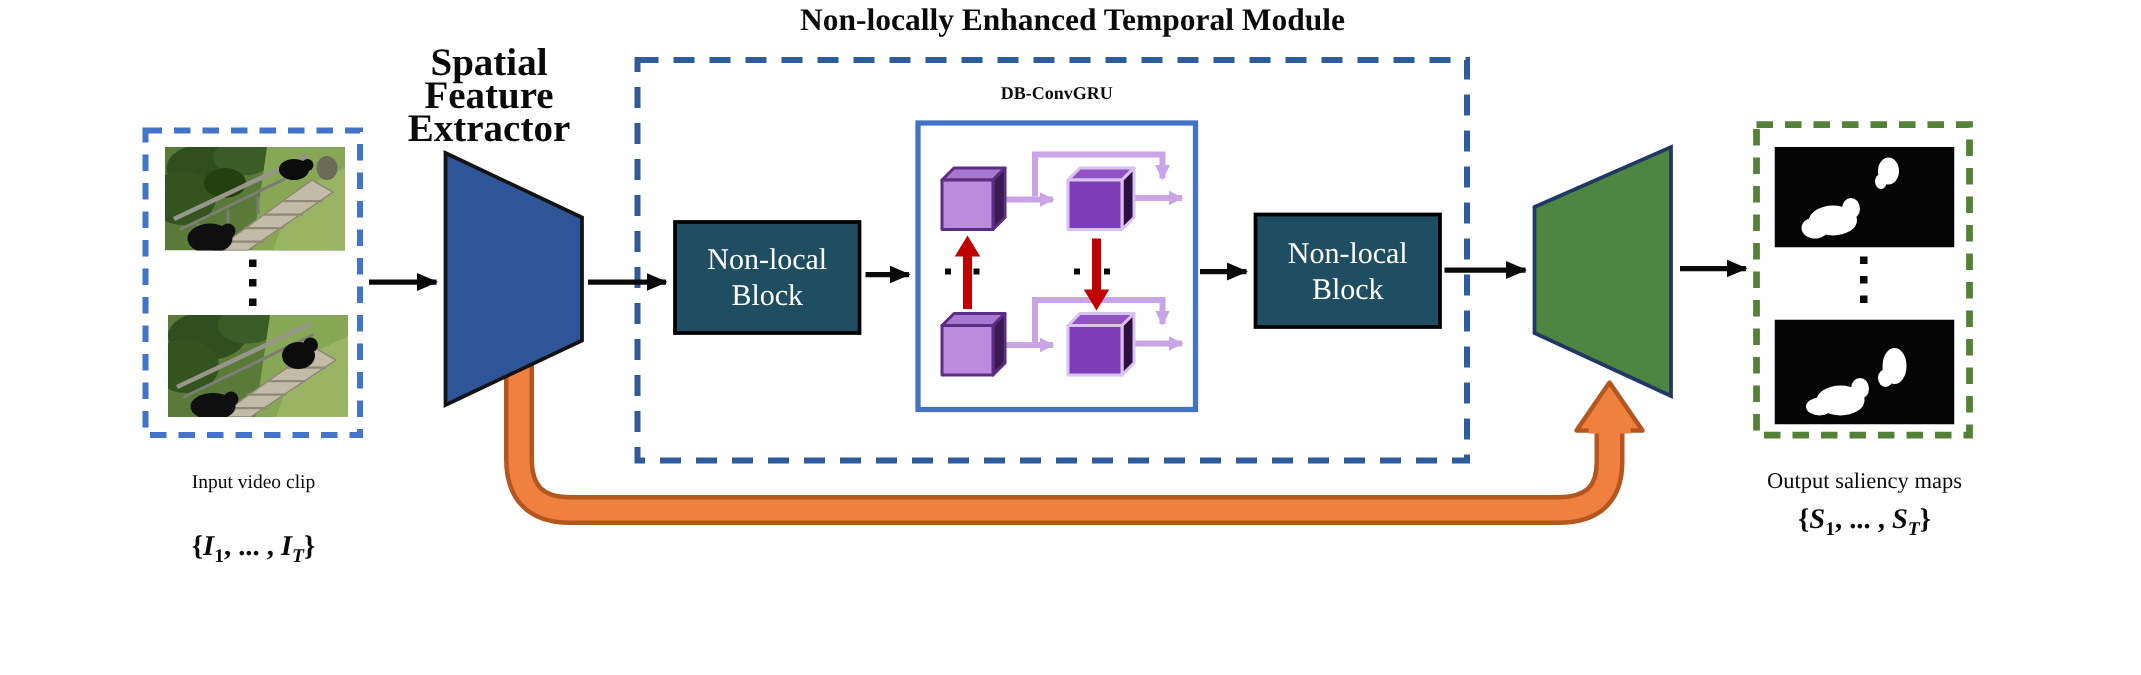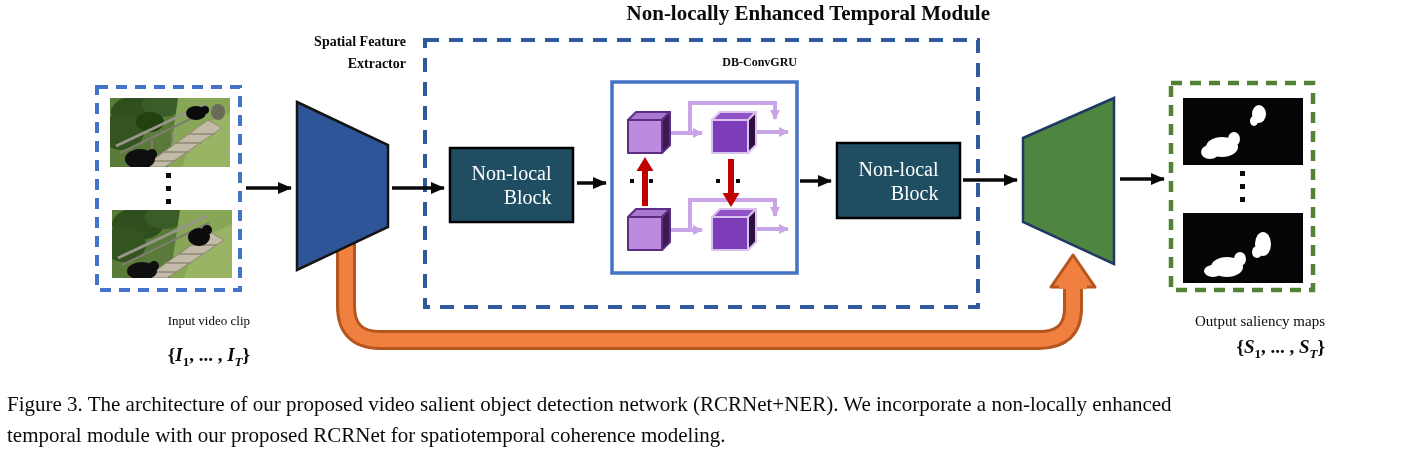--- a/index.html
+++ b/index.html
@@ -1,29 +1,29 @@
 <!DOCTYPE html>
 <html><head>
 <meta charset="utf-8">
 <style>
   html,body{margin:0;padding:0;background:#ffffff;}
   .figure{position:relative;width:1427px;height:450px;background:#ffffff;overflow:hidden;
           font-family:"Liberation Serif","DejaVu Serif",serif;color:#0a0a0a;}
   .diagram{position:absolute;left:0;top:0;}
-  .lbl{position:absolute;text-align:right;white-space:pre-line;}
+  .lbl{position:absolute;text-align:center;white-space:pre-line;}
   .t-title{left:440px;top:1px;width:550px;font-size:21px;font-weight:bold;}
   .t-db{left:612px;top:55px;width:185px;font-size:12px;font-weight:bold;}
-  .t-sfe{left:246px;top:31px;width:160px;font-size:14px;font-weight:bold;line-height:22px;}
+  .t-sfe{left:246px;top:31px;width:160px;font-size:26px;font-weight:bold;line-height:22px;}
   .t-pwc{left:986px;top:37px;width:160px;font-size:19px;font-weight:bold;line-height:22px;}
   .t-nl1{left:450px;top:148px;width:123px;height:74px;display:flex;align-items:center;justify-content:center;
          color:#ffffff;font-size:20px;line-height:24px;}
   .t-nl2{left:837px;top:143px;width:123px;height:75px;display:flex;align-items:center;justify-content:center;
          color:#ffffff;font-size:20px;line-height:24px;}
   .t-inlabel{left:88px;top:313px;width:162px;font-size:13px;}
-  .t-inmath{left:88px;top:344px;width:162px;font-size:19px;font-weight:bold;}
+  .t-inmath{left:88px;top:354px;width:162px;font-size:19px;font-weight:bold;}
   .t-outlabel{left:1161px;top:313px;width:164px;font-size:15px;}
   .t-outmath{left:1161px;top:336px;width:164px;font-size:19px;font-weight:bold;}
   .mvar{font-style:italic;font-weight:bold;}
   sub{font-size:13px;}
   sub.it{font-style:italic;}
   .caption{position:absolute;left:7px;top:389px;width:1414px;font-size:21px;line-height:31px;text-align:left;}
 </style>
 </head>
 <body>
 
@@ -205,17 +205,13 @@
 Block</div>
   <div class="lbl t-nl2">Non-local
 Block</div>
 
   <div class="lbl t-inlabel">Input video clip</div>
   <div class="lbl t-inmath"><span>{</span><span class="mvar">I</span><sub>1</sub><span>, ... , </span><span class="mvar">I</span><sub class="it">T</sub><span>}</span></div>
 
   <div class="lbl t-outlabel">Output saliency maps</div>
   <div class="lbl t-outmath"><span>{</span><span class="mvar">S</span><sub>1</sub><span>, ... , </span><span class="mvar">S</span><sub class="it">T</sub><span>}</span></div>
 
-  <div class="caption">
-    <div>Figure 3. The architecture of our proposed video salient object detection network (RCRNet+NER). We incorporate a non-locally enhanced</div>
-    <div>temporal module with our proposed RCRNet for spatiotemporal coherence modeling.</div>
-  </div>
 </div>
 
 </body></html>

